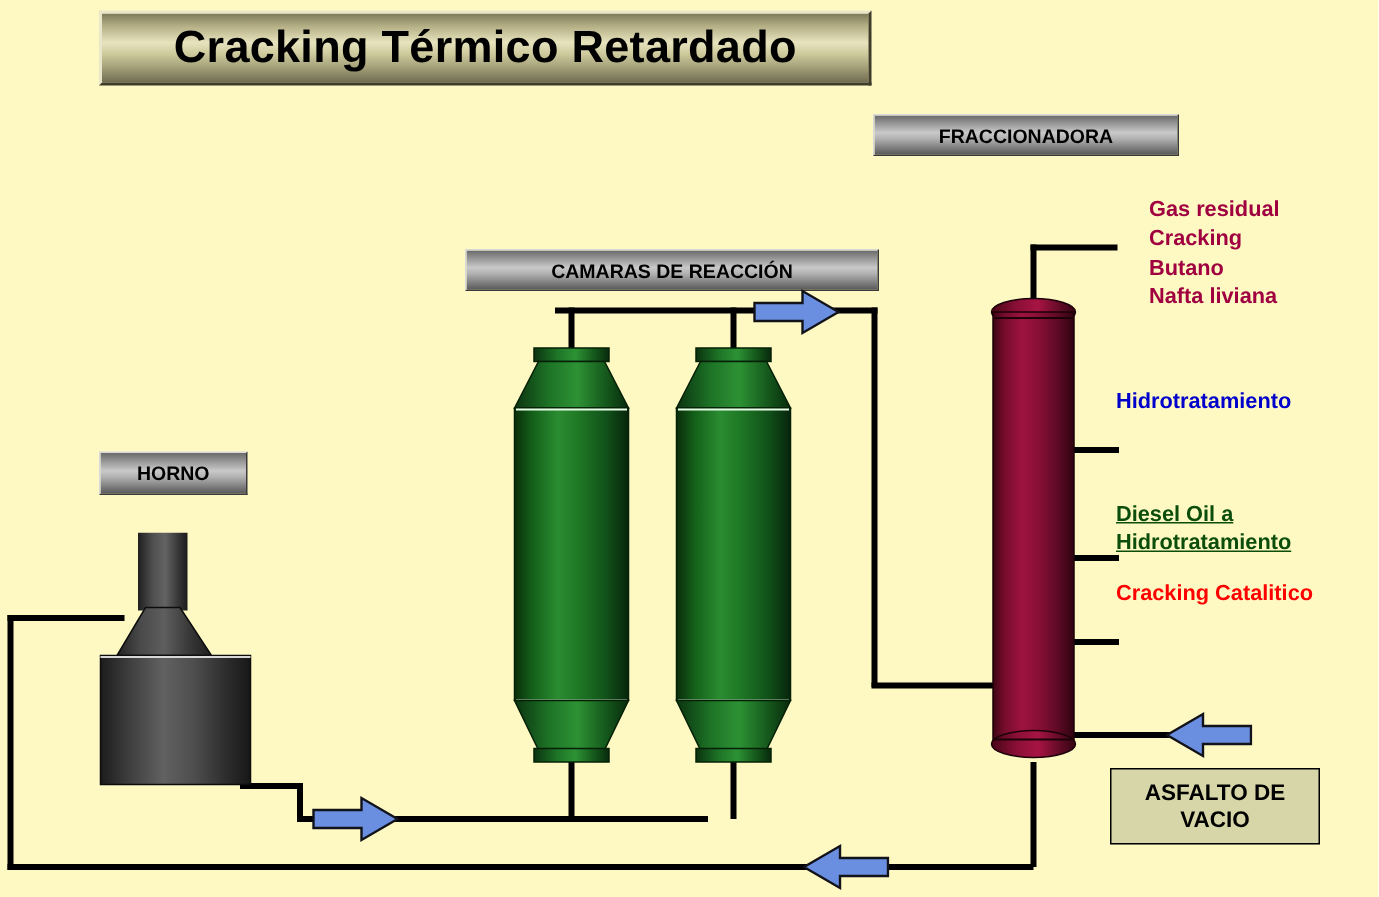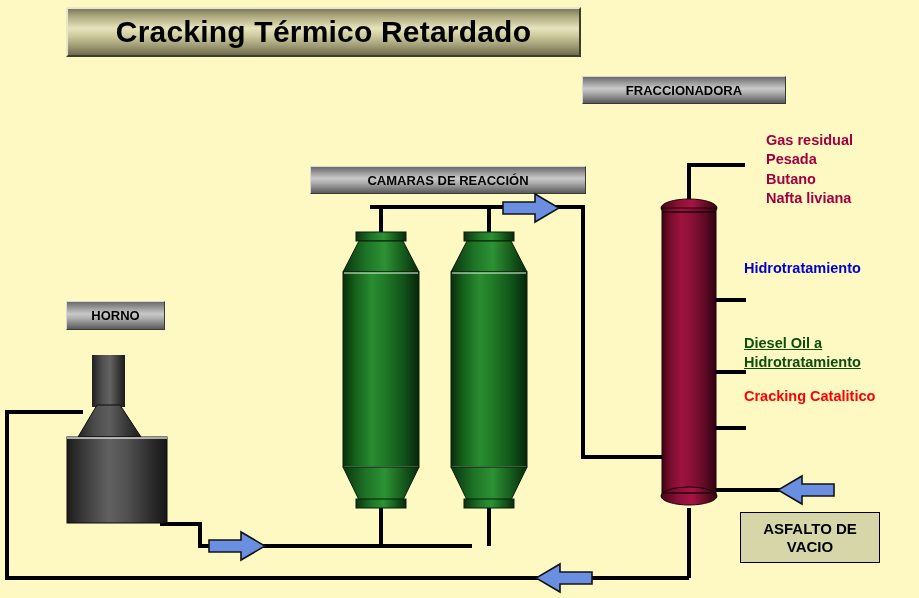--- a/index.html
+++ b/index.html
@@ -275,21 +275,21 @@
   </div>
 
   <div class="abs arrow" style="left:535px; top:562px;">
     <svg width="58" height="32" viewBox="0 0 58 32">
       <polygon points="57,10 25,10 25,2 1,16 25,30 25,22 57,22" fill="#6b8fe0" stroke="#12131a" stroke-width="1.6" stroke-linejoin="miter"></polygon>
     </svg>
   </div>
 
   <div class="abs prod-label" style="left:750px; top:131px; color:#a00040;margin-left:16px;">
     <div>Gas residual</div>
-    <div>Pesada</div>
+    <div>Cracking</div>
     <div>Butano</div>
     <div>Nafta liviana</div>
   </div>
 
   <div class="abs prod-label" style="left:744px; top:259px; color:#0000cc;">
     <div>Hidrotratamiento</div>
   </div>
 
   <div class="abs prod-label" style="left:744px; top:334px; color:#0b4d0b;text-decoration:underline;">
     <div>Diesel Oil a</div>

